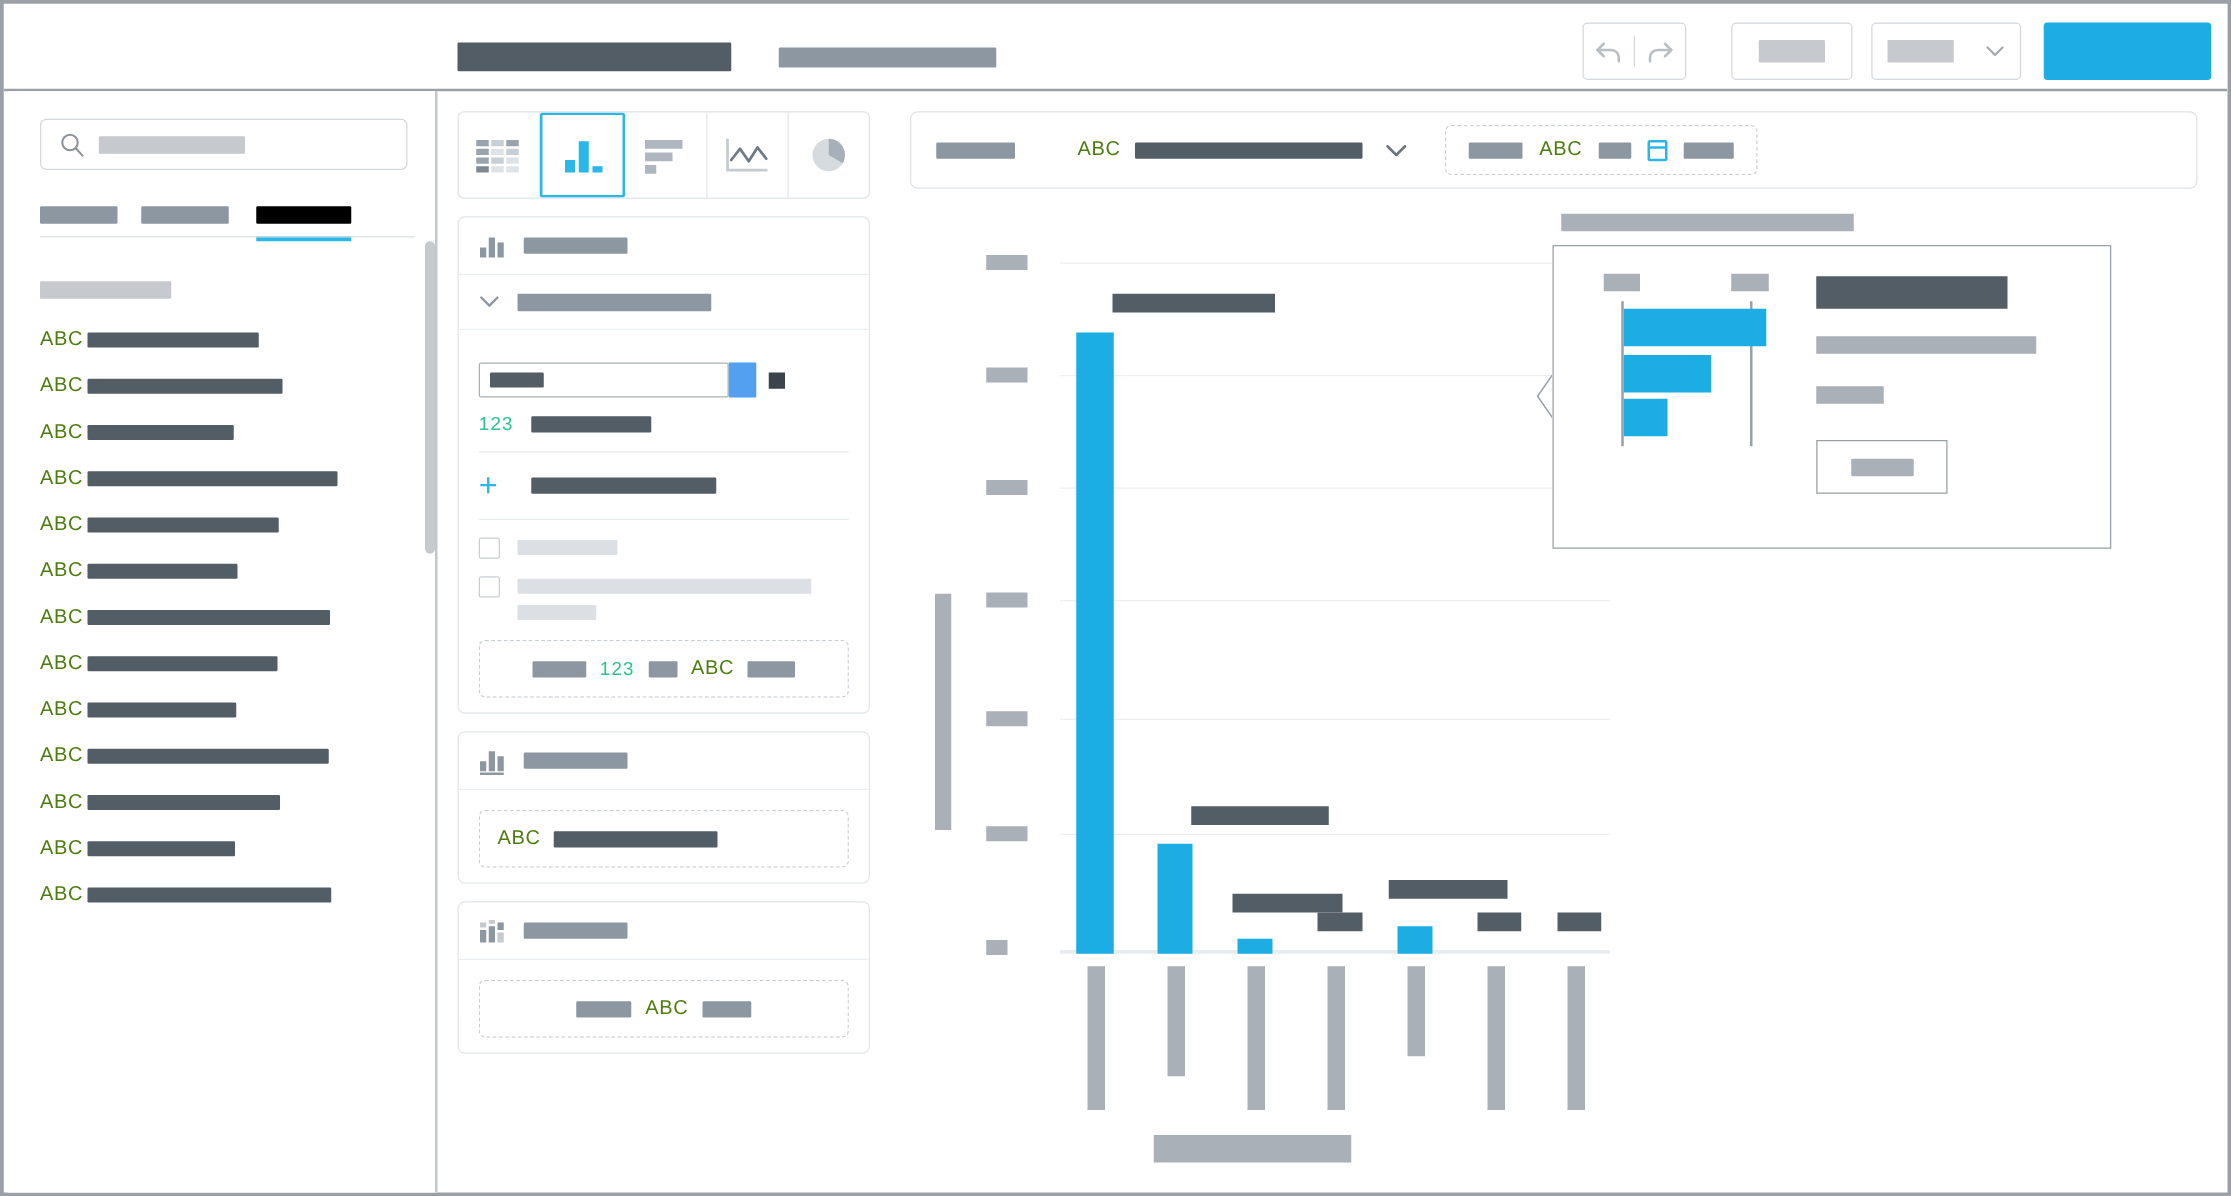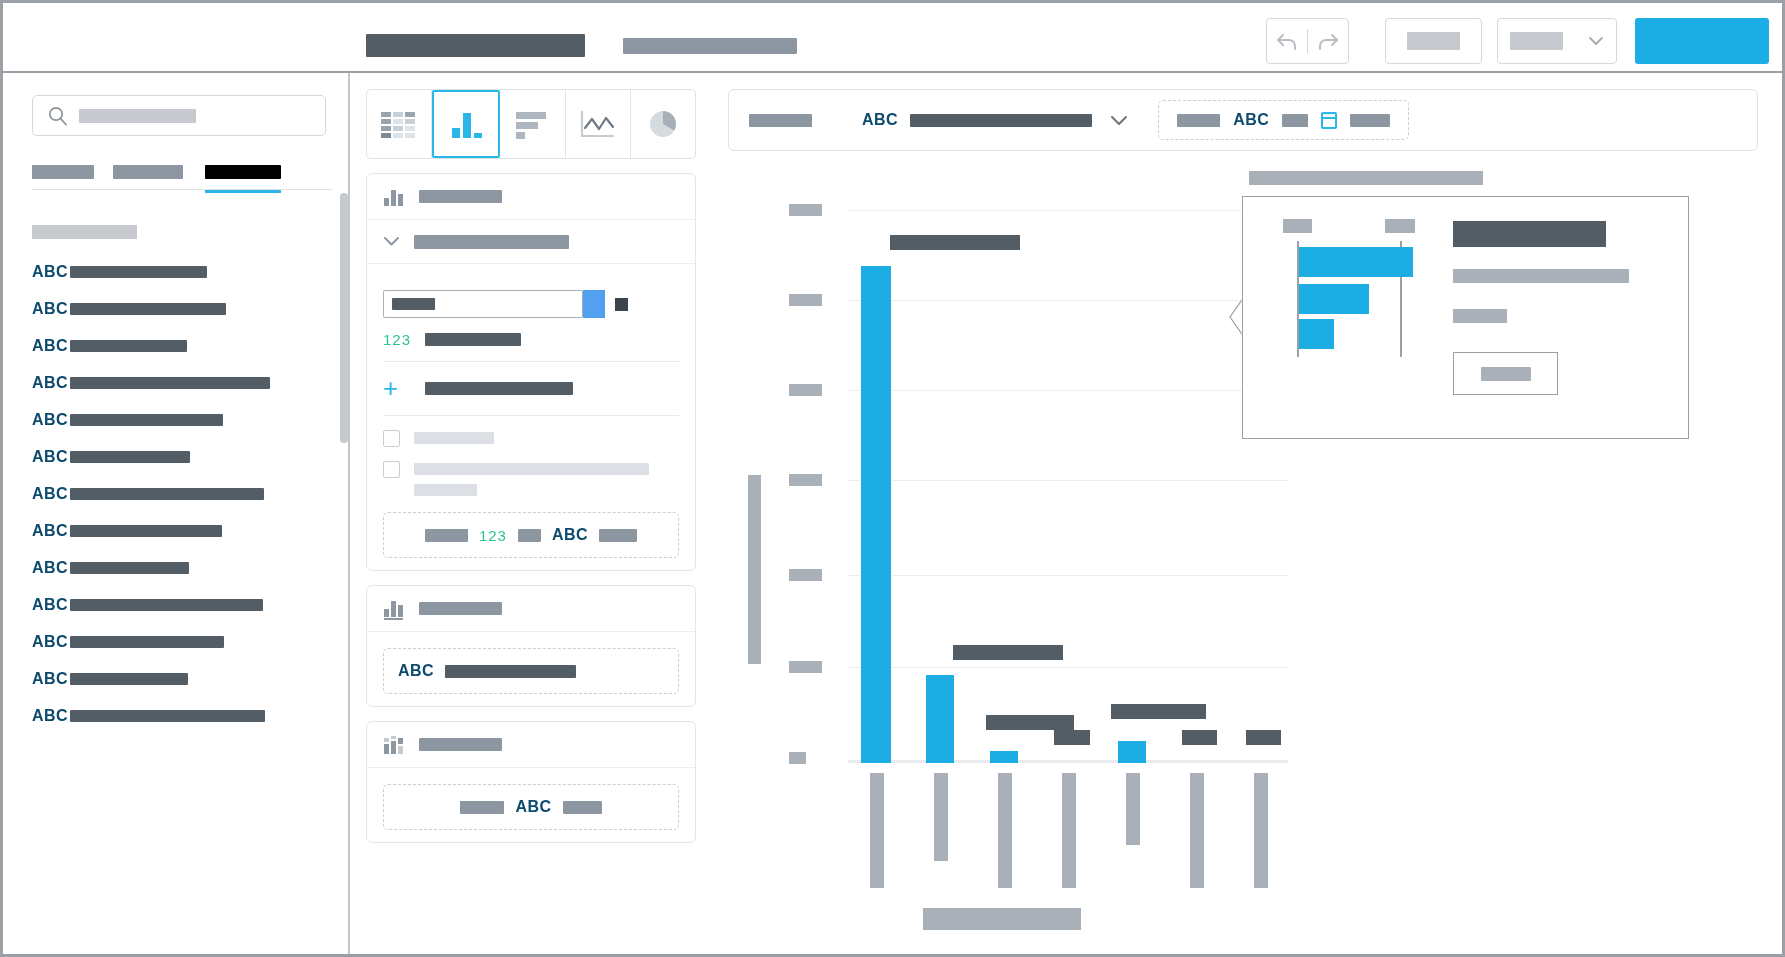--- a/index.html
+++ b/index.html
@@ -19,21 +19,21 @@
 
   
   .bar { display:inline-block; border-radius:1px; vertical-align:middle; }
   .bar-dark   { background:#535d66; }
   .bar-mid    { background:#8d97a1; }
   .bar-lite   { background:#aab0b7; }
   .bar-pale   { background:#c6cace; }
   .bar-xpale  { background:#dcdfe3; }
   .bar-black  { background:#000000; }
 
-  .abc { color:#0c4a6e; font-size:16px; font-weight:700; letter-spacing:.5px;
+  .abc { color:#4d7c0f; font-size:16px; font-weight:400; letter-spacing:.5px;
          font-family:"Liberation Sans", sans-serif; line-height:1; }
   .num123 { color:#2bc48a; font-size:15px; letter-spacing:1px; line-height:1; }
 
   
   #topbar { position:absolute; left:0; top:0; width:1779px; height:70px;
             border-bottom:2px solid #9aa0a6; background:#fff; }
   #title-main  { position:absolute; left:363px; top:31px; width:219px; height:23px; }
   #title-sub   { position:absolute; left:620px; top:35px; width:174px; height:16px; }
 
   .tb-btn { position:absolute; border:1px solid #d4d8dc; border-radius:4px;

